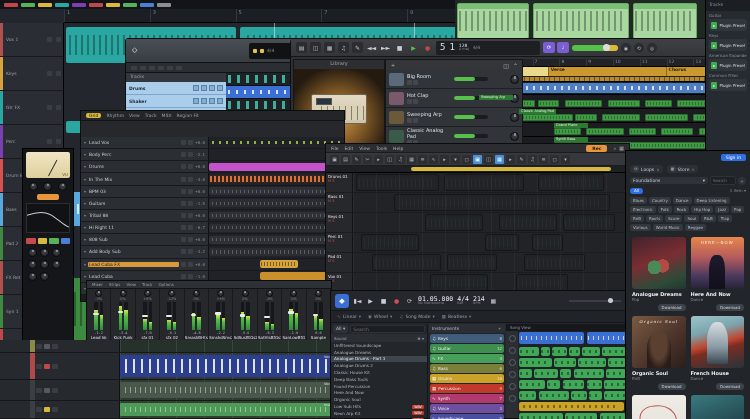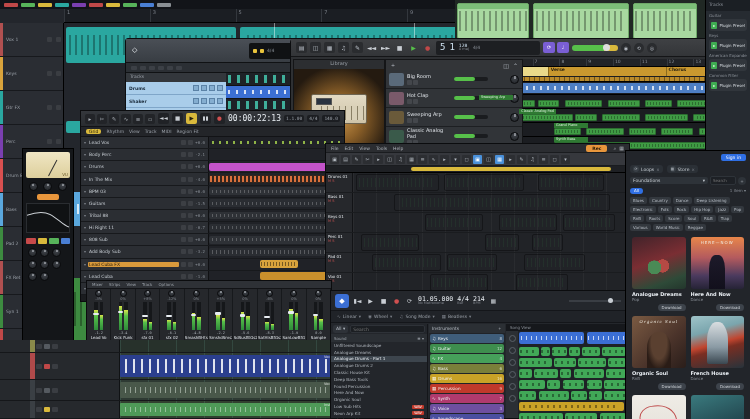--- a/index.html
+++ b/index.html
@@ -653,40 +653,20 @@
           <div class="lab">Common Filter</div>
           <div class="pill">
             <i class="ic">▸</i>
             <span class="tx">Plugin Presets</span>
           </div>
         </div>
       </div>
   </div>
 
   <div id="tracker" class="panel">
-    <div class="tb">
-      <span class="flex" style="gap:2px">
-
-      <i class="tool">▸</i>
-          <i class="tool">✂</i>
-          <i class="tool">✎</i>
-          <i class="tool">∿</i>
-          <i class="tool">≡</i>
-          <i class="tool">▫</i>
-        </span>
-      <i class="tbtn">◄◄</i>
-      <i class="tbtn">■</i>
-      <i class="tbtn play">▶</i>
-      <i class="tbtn">▮▮</i>
-      <i class="tbtn rec">●</i>
-      <span class="tc mono">00:00:22:13</span>
-      <span class="fld mono">1.1.00</span>
-      <span class="fld mono">4/4</span>
-      <span class="fld mono">140.0</span>
-    </div>
     <div class="mb">
       <span class="snap">Grid</span>
       <span class="flex" style="gap:5px">
 
       <span class="mi">Rhythm</span>
           <span class="mi">View</span>
           <span class="mi">Track</span>
           <span class="mi">MIDI</span>
           <span class="mi">Region Fit</span>
         </span>

